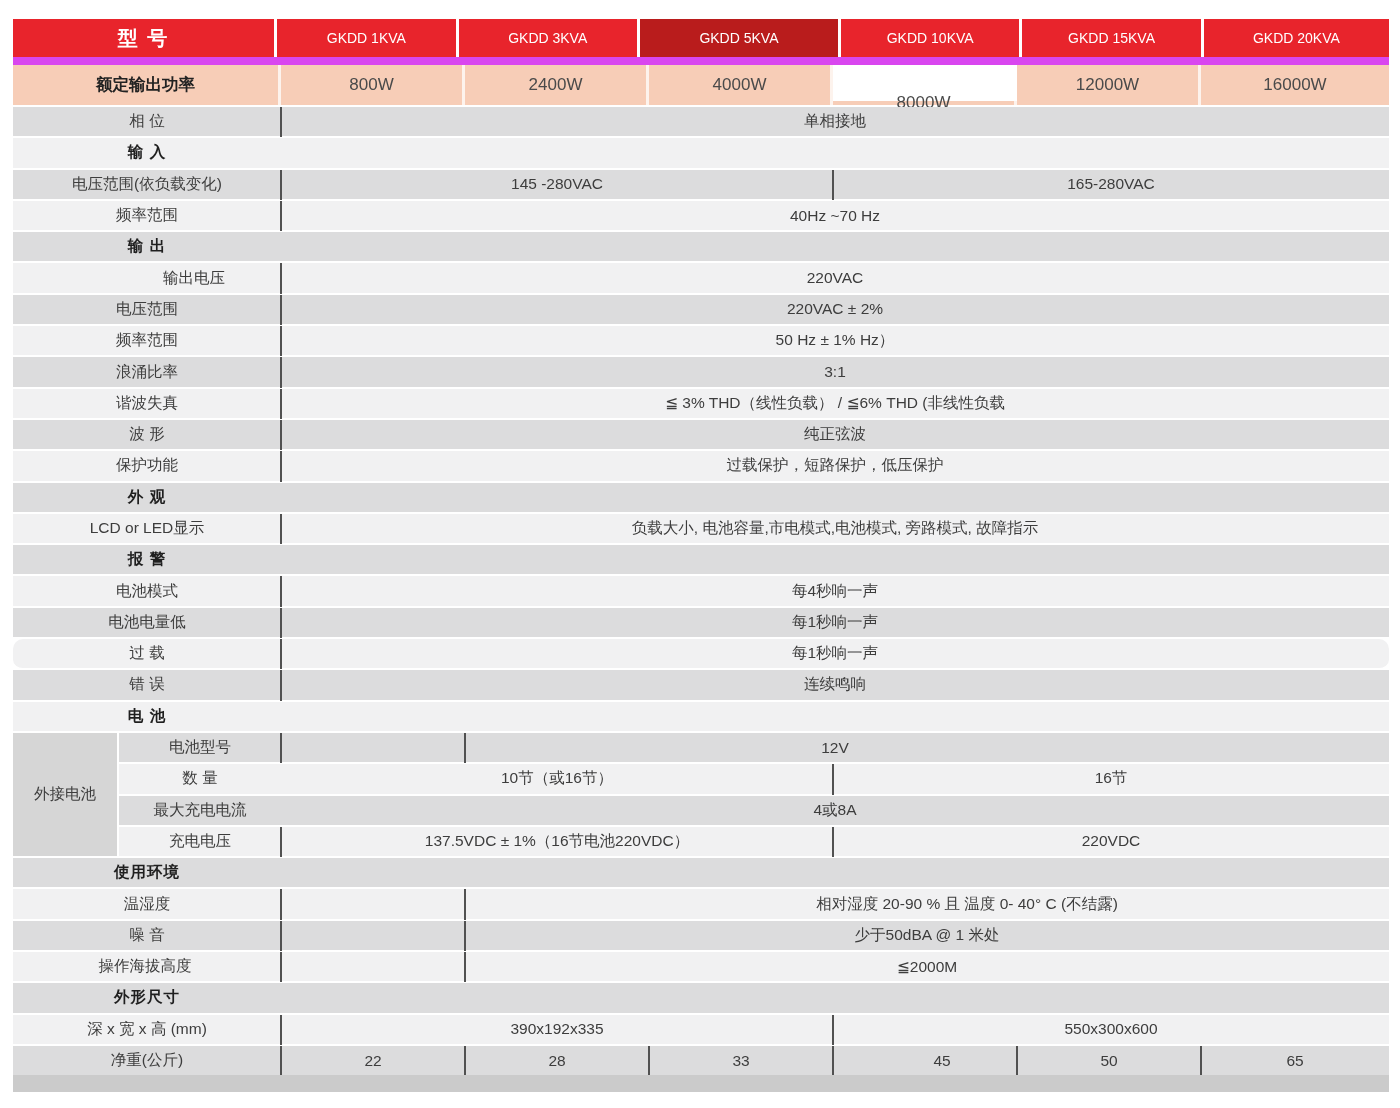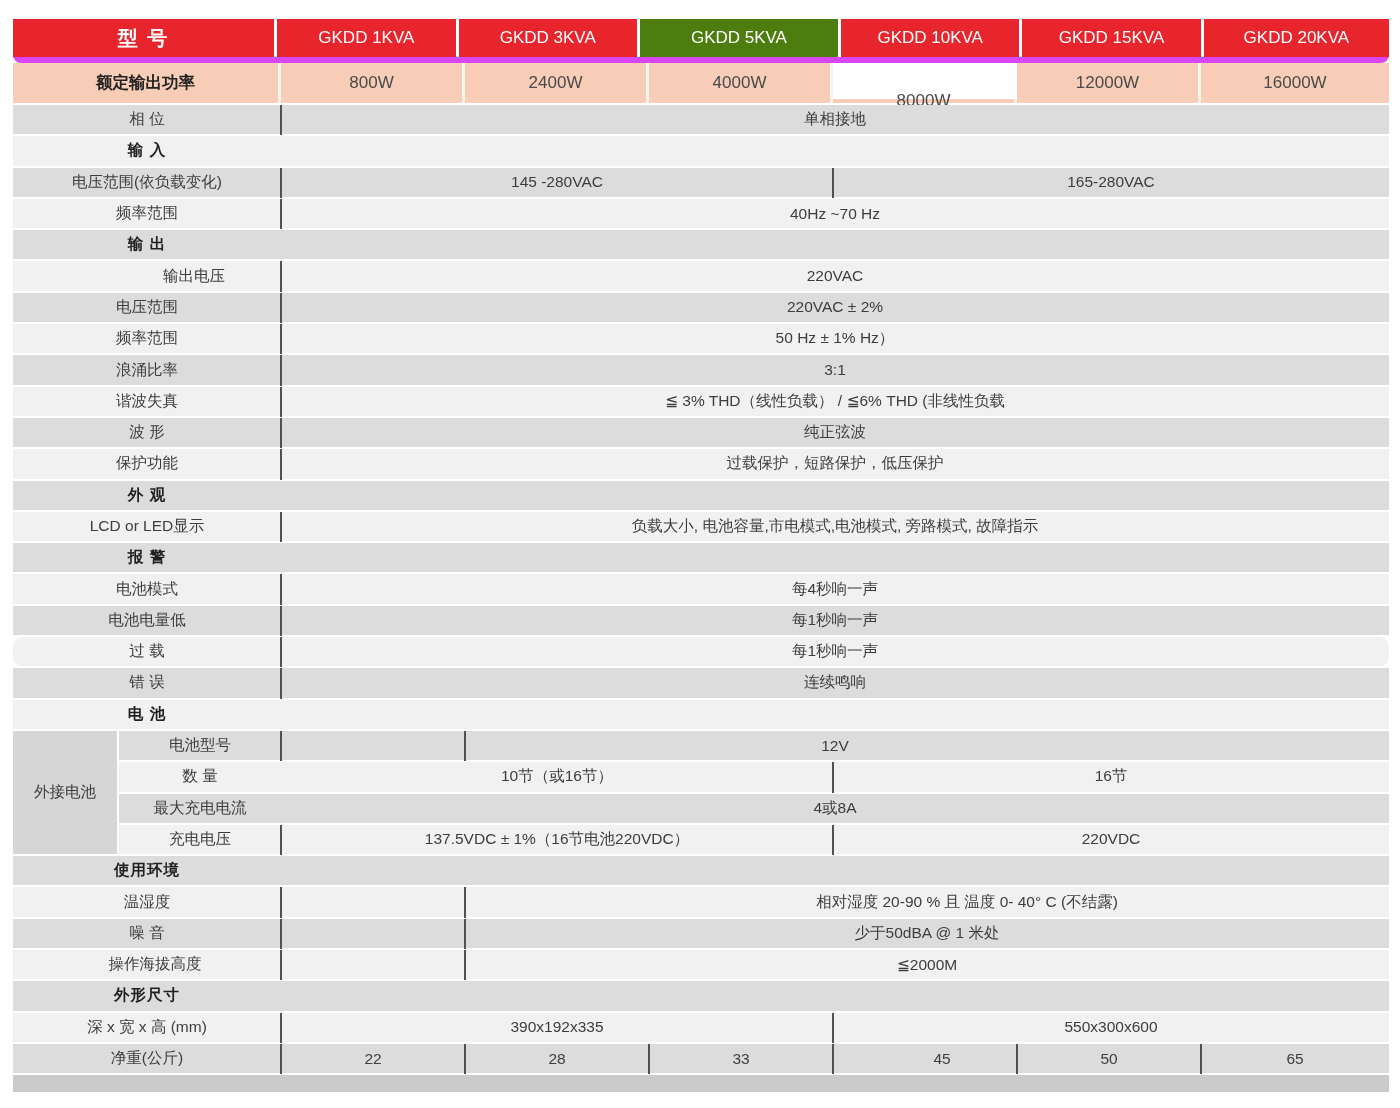--- a/index.html
+++ b/index.html
@@ -2,23 +2,23 @@
 <html><head>
 <meta charset="utf-8">
 <style>
   html,body{margin:0;padding:0;}
   body{
     width:1400px;height:1108px;background:#ffffff;
     font-family:"Liberation Sans","DejaVu Sans",sans-serif;
     color:#3d3d3d;position:relative;overflow:hidden;
   }
   .spec-table{position:absolute;left:13px;top:19px;width:1376px;}
-  .hdr-row{display:flex;height:38px;border-bottom:6px solid #d946ef;border-radius:8px;}
+  .hdr-row{display:flex;height:38px;border-bottom:8px solid #d946ef;}
   .hdr-cell{box-sizing:border-box;display:flex;align-items:center;justify-content:center;
-    color:#ffffff;font-size:17px;border-right:3px solid #ffffff;}
+    color:#ffffff;font-size:14px;border-right:3px solid #ffffff;}
   .hdr-cell:last-child{border-right:none;}
   .hdr-cell.model{font-weight:bold;font-size:20px;letter-spacing:2px;}
   .pwr-row{display:flex;height:40px;border-bottom:2px solid #ffffff;}
   .pwr-cell{box-sizing:border-box;display:flex;align-items:center;justify-content:center;
     font-size:17px;border-right:3px solid rgba(255,255,255,0.75);color:#4a4a4a;}
   .pwr-cell:last-child{border-right:none;}
   .pwr-cell.model{font-weight:bold;font-size:16.5px;color:#222;}
   .rows{position:relative;}
   .row{position:relative;height:31.3px;box-sizing:border-box;border-bottom:2px solid #ffffff;}
   .cell{position:absolute;top:0;bottom:0;display:flex;align-items:center;justify-content:center;
@@ -31,21 +31,21 @@
   .footer-band{position:absolute;left:13px;width:1376px;height:17px;}
 </style>
 </head>
 <body>
 
 <div class="spec-table">
   <div class="hdr-row" id="hdr-row">
       <div class="hdr-cell model" style="width: 268px; background: rgb(232, 36, 44);">型 号</div>
       <div class="hdr-cell" style="width: 184px; background: rgb(232, 36, 44);">GKDD 1KVA</div>
       <div class="hdr-cell" style="width: 184px; background: rgb(232, 36, 44);">GKDD 3KVA</div>
-      <div class="hdr-cell" style="width: 204px; background: #4d7c0f;">GKDD 5KVA</div>
+      <div class="hdr-cell" style="width: 204px; background: #b91c1c;">GKDD 5KVA</div>
       <div class="hdr-cell" style="width: 184px; background: rgb(232, 36, 44);">GKDD 10KVA</div>
       <div class="hdr-cell" style="width: 184px; background: rgb(232, 36, 44);">GKDD 15KVA</div>
       <div class="hdr-cell" style="width: 188px; background: rgb(232, 36, 44);">GKDD 20KVA</div>
     </div>
   <div class="pwr-row" id="pwr-row">
       <div class="pwr-cell model" style="width: 268px; background: rgb(247, 205, 183);">额定输出功率</div>
       <div class="pwr-cell" style="width: 184px; background: rgb(247, 205, 183);">800W</div>
       <div class="pwr-cell" style="width: 184px; background: rgb(247, 205, 183);">2400W</div>
       <div class="pwr-cell" style="width: 184px; background: rgb(247, 205, 183);">4000W</div>
       <div class="pwr-cell" style="width: 184px; background: rgb(247, 205, 183); margin-top: 36px;">8000W</div>
@@ -177,21 +177,21 @@
         <div class="vdiv" style="left: 267px; background: rgb(81, 81, 81);"></div>
         <div class="vdiv" style="left: 451px; background: rgb(81, 81, 81);"></div>
       </div>
       <div class="row" style="background: rgb(220, 220, 221);">
         <div class="cell row-label" style="left: 0px; width: 268px;">噪 音</div>
         <div class="cell" style="left: 452px; width: 924px;">少于50dBA @ 1 米处</div>
         <div class="vdiv" style="left: 267px; background: rgb(81, 81, 81);"></div>
         <div class="vdiv" style="left: 451px; background: rgb(81, 81, 81);"></div>
       </div>
       <div class="row" style="background: rgb(241, 241, 242);">
-        <div class="cell row-label" style="left: 16px; width: 252px; border-radius: 9px;">操作海拔高度</div>
+        <div class="cell row-label" style="left: 6px; width: 252px; border-radius: 9px;">操作海拔高度</div>
         <div class="cell" style="left: 452px; width: 924px;">≦2000M</div>
         <div class="vdiv" style="left: 267px; background: rgb(81, 81, 81);"></div>
         <div class="vdiv" style="left: 451px; background: rgb(81, 81, 81);"></div>
       </div>
       <div class="row section" style="background: rgb(220, 220, 221);">
         <div class="cell row-label" style="left: 0px; width: 268px;">外形尺寸</div>
       </div>
       <div class="row" style="background: rgb(241, 241, 242);">
         <div class="cell row-label" style="left: 0px; width: 268px;">深 x 宽 x 高 (mm)</div>
         <div class="cell" style="left: 268px; width: 552px;">390x192x335</div>

